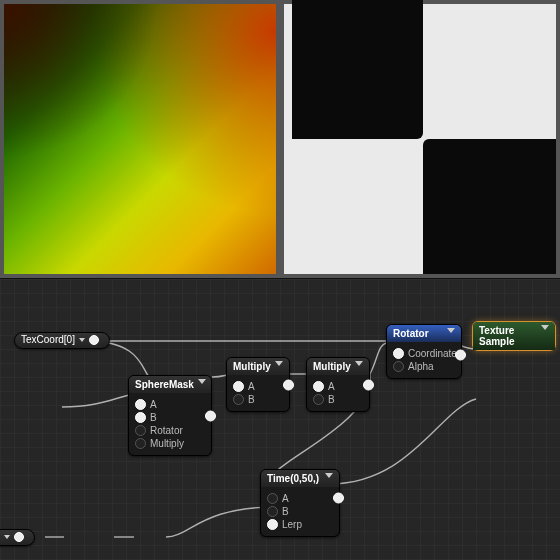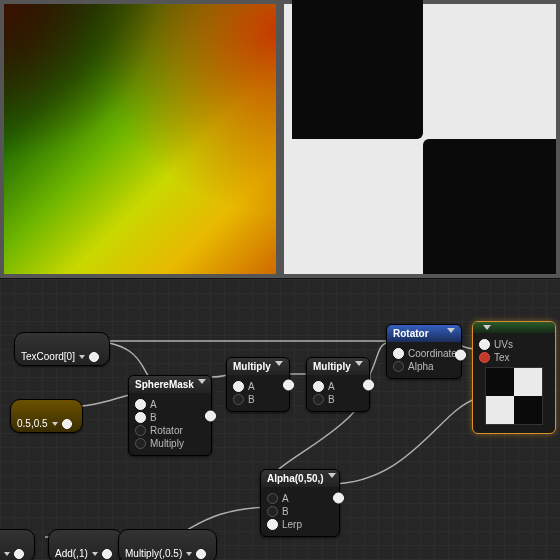--- a/index.html
+++ b/index.html
@@ -16,21 +16,21 @@
 .node .hdr .tri{width:0;height:0;border-left:4px solid transparent;border-right:4px solid transparent;border-top:5px solid #ccc;margin-left:4px}
 .node .body{padding:4px 6px}
 .row{display:flex;align-items:center;margin:2px 0;color:#bbb;font-size:10px;gap:4px}
 .pin{width:9px;height:9px;border-radius:50%;border:1px solid #555;background:#222;flex-shrink:0}
 .pin.on{background:#eee;border-color:#fff}
 .pin.red{background:#c0392b;border-color:#e74c3c}
 .outpin{position:absolute;right:-5px;top:50%;transform:translateY(-50%);width:9px;height:9px;border-radius:50%;background:#eee;border:1px solid #fff}
 .hdr.dark{background:linear-gradient(#333,#222)}
 .hdr.blue{background:linear-gradient(#3560c0,#1a2d5a)}
 .hdr.green{background:linear-gradient(#2d5a2d,#152a15)}
-.pill{border-radius:10px;padding:18px 10px 3px 6px;font-size:10px;color:#fff;display:flex;align-items:center;gap:4px;position:absolute;background:linear-gradient(#333,#222);border:1px solid #000;box-shadow:0 1px 2px rgba(0,0,0,.6)}
+.pill{border-radius:10px;padding:1px 10px 3px 6px;font-size:10px;color:#fff;display:flex;align-items:center;gap:4px;position:absolute;background:linear-gradient(#333,#222);border:1px solid #000;box-shadow:0 1px 2px rgba(0,0,0,.6)}
 .pill.gold{background:linear-gradient(#6b5200,#3a2c00)}
 .pill .tri{width:0;height:0;border-left:3px solid transparent;border-right:3px solid transparent;border-top:4px solid #ccc}
 .pill .op{width:8px;height:8px;border-radius:50%;background:#eee;border:1px solid #fff}
 .texnode{border:1px solid #d8902a;box-shadow:0 0 6px rgba(216,144,42,.5)}
 .texprev{width:56px;height:56px;margin:4px auto;display:grid;grid-template-columns:1fr 1fr;grid-template-rows:1fr 1fr;border:1px solid #333}
 .texprev div{background:#0a0a0a}
 .texprev div:nth-child(2),.texprev div:nth-child(3){background:#eaeaea}
 svg.wires{position:absolute;inset:0;pointer-events:none}
 svg.wires path{stroke:#c9c9c9;stroke-width:1.4;fill:none;opacity:.85}
 </style>
@@ -66,25 +66,20 @@
 <path d="M114 258 C125 258 125 258 134 258"></path>
 <path d="M0 258 C5 258 5 258 8 258"></path>
 </svg>
 
 <div class="pill" style="top:53px;left:14px">
   <span>TexCoord[0]</span>
   <span class="tri"></span>
   <span class="op"></span>
 </div>
 
-<div class="pill gold" style="top:120px;left:10px">
-  <span>0.5,0.5</span>
-  <span class="tri"></span>
-  <span class="op"></span>
-</div>
 
 <div class="node" style="top:96px;left:128px;width:82px">
   <div class="hdr dark">
     <span>SphereMask</span>
     <span class="tri"></span>
   </div>
   <div class="body">
     <div class="row">
           <span class="pin on"></span>
           <span>A</span>
@@ -154,43 +149,28 @@
     <div class="row">
           <span class="pin"></span>
           <span>Alpha</span>
         </div>
   </div>
   <span class="outpin" style="top:30px"></span>
 </div>
 
 <div class="node texnode" style="top:42px;left:472px;width:82px">
   <div class="hdr green">
+    <span>Texture Sample</span>
     <span class="tri"></span>
-  </div>
-  <div class="body">
-    <div class="row">
-          <span class="pin on"></span>
-          <span>UVs</span>
-        </div>
-    <div class="row">
-          <span class="pin red"></span>
-          <span>Tex</span>
-        </div>
-    <div class="texprev">
-          <div></div>
-          <div></div>
-          <div></div>
-          <div></div>
-        </div>
   </div>
 </div>
 
 <div class="node" style="top:190px;left:260px;width:78px">
   <div class="hdr dark">
-    <span>Alpha(0,50,)</span>
+    <span>Time(0,50,)</span>
     <span class="tri"></span>
   </div>
   <div class="body">
     <div class="row">
           <span class="pin"></span>
           <span>A</span>
         </div>
     <div class="row">
           <span class="pin"></span>
           <span>B</span>
@@ -201,24 +181,14 @@
         </div>
   </div>
   <span class="outpin" style="top:28px"></span>
 </div>
 
 <div class="pill" style="top:250px;left:-18px">
   <span>ne</span>
   <span class="tri"></span>
   <span class="op"></span>
 </div>
-<div class="pill" style="top:250px;left:48px">
-  <span>Add(,1)</span>
-  <span class="tri"></span>
-  <span class="op"></span>
-</div>
-<div class="pill" style="top:250px;left:118px">
-  <span>Multiply(,0.5)</span>
-  <span class="tri"></span>
-  <span class="op"></span>
-</div>
 
 </div>
 
 </body></html>

